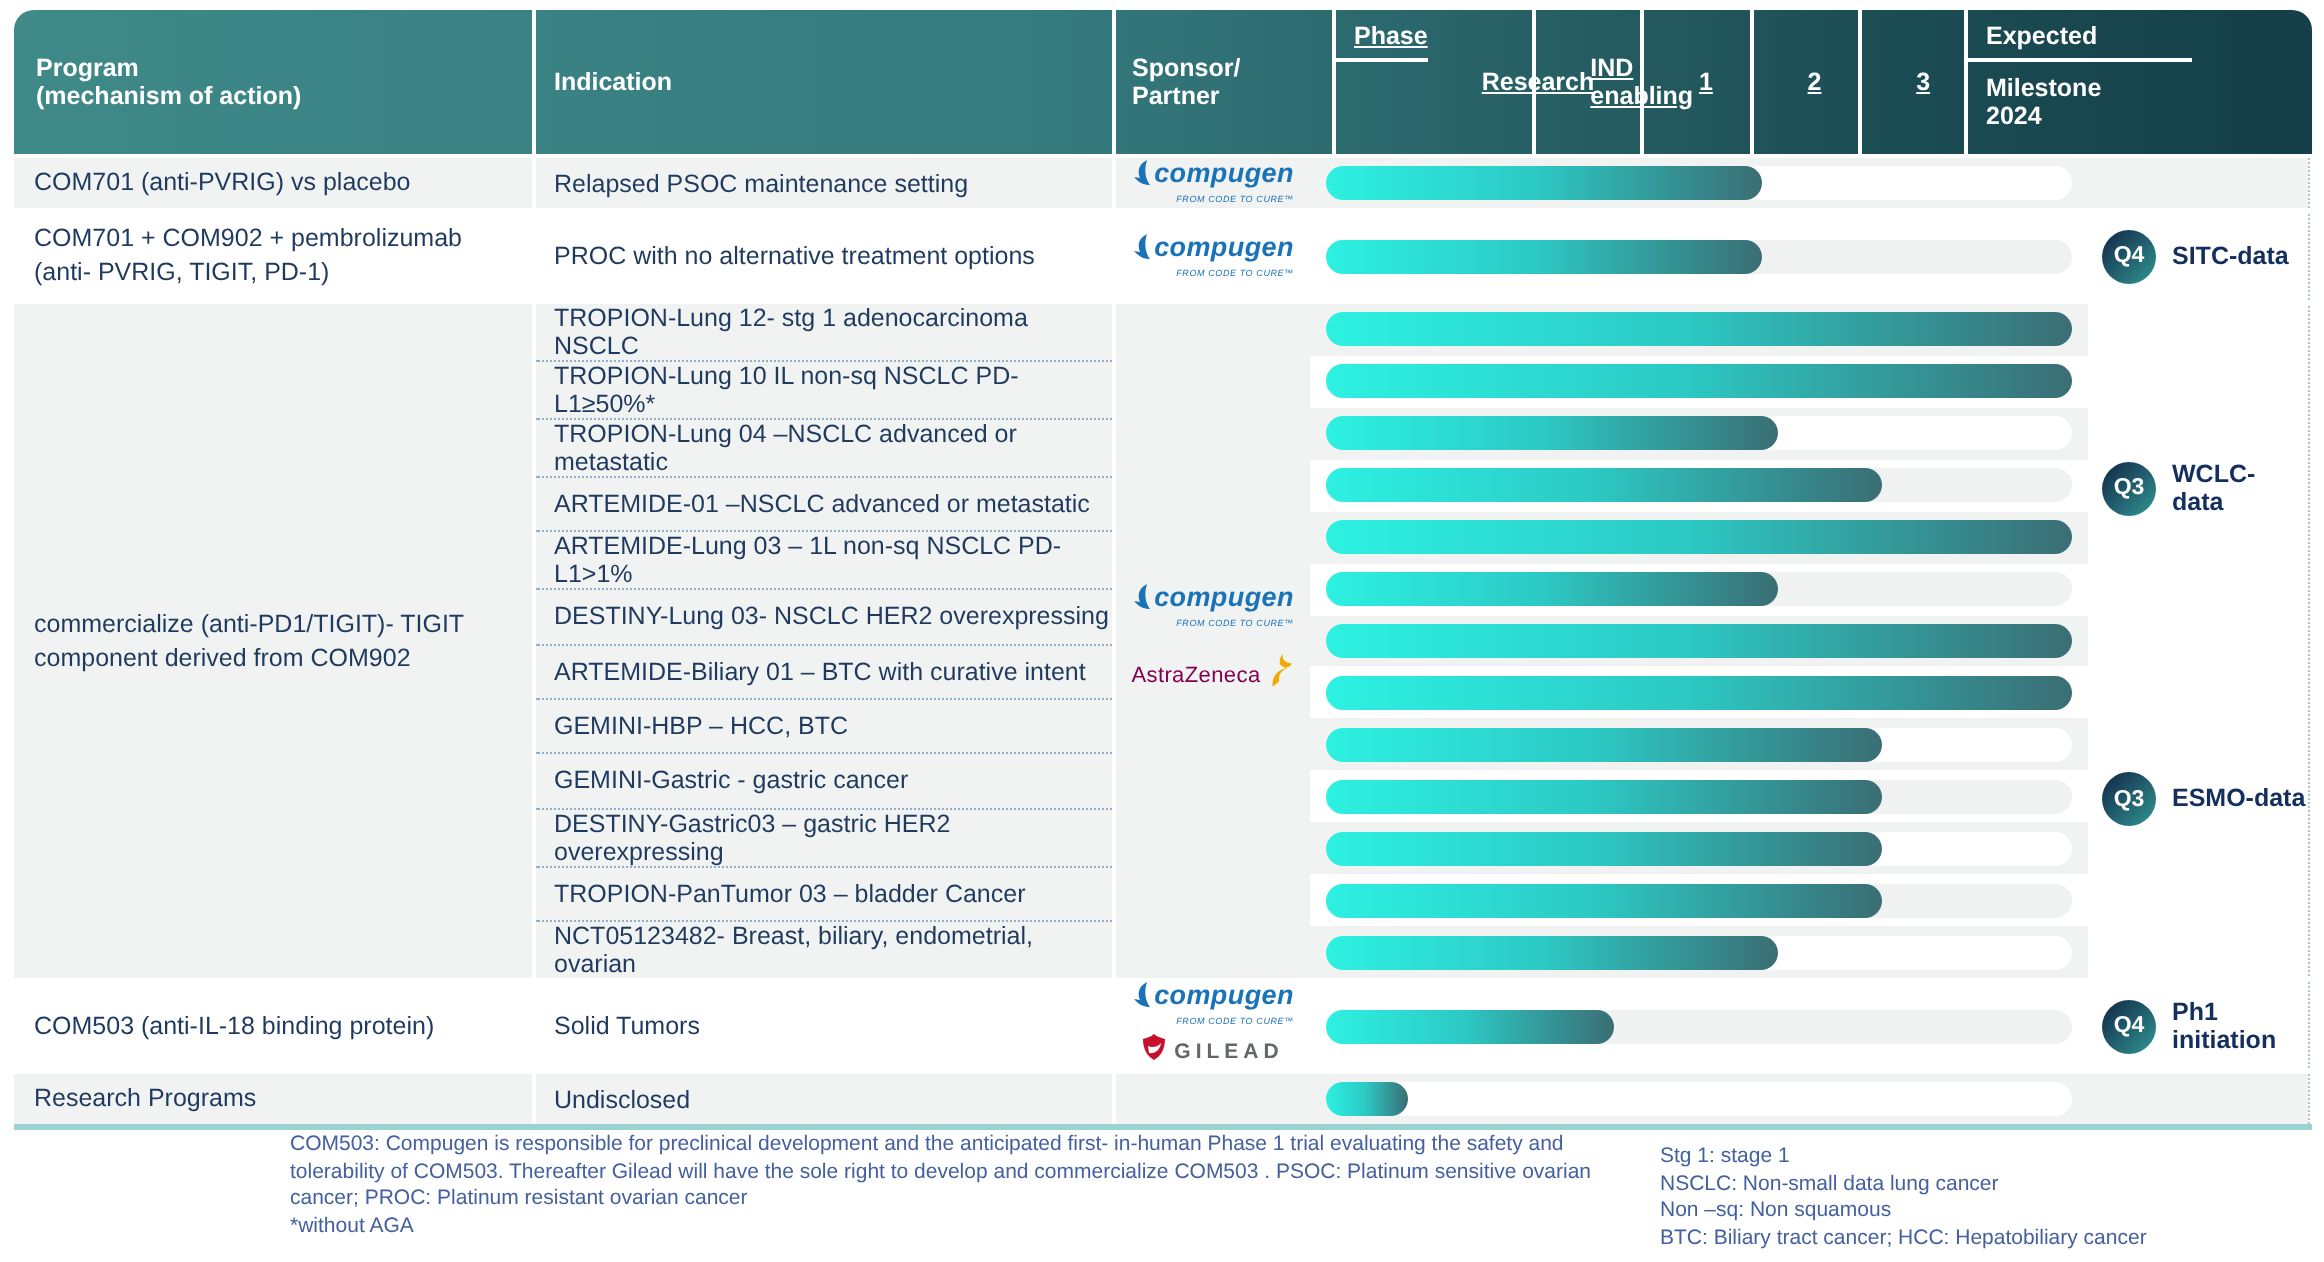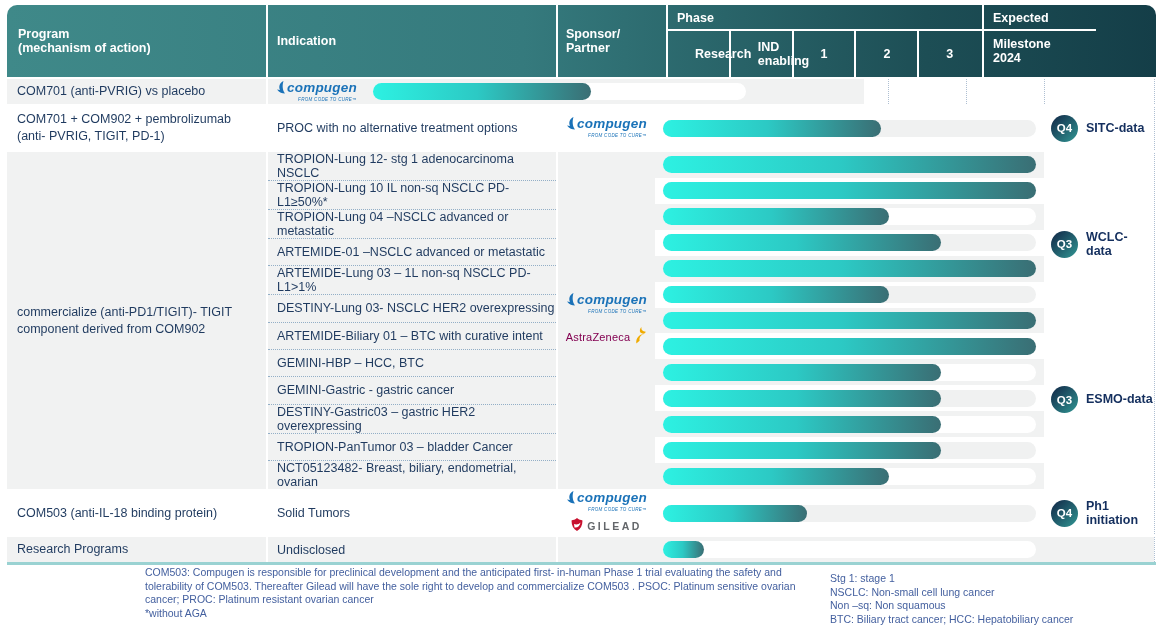--- a/index.html
+++ b/index.html
@@ -8,21 +8,21 @@
   .pipeline { position:absolute; left:7px; top:5px; width:1149px; }
 
   
   .hdr { display:flex; height:72px; color:#fff; font-weight:bold; font-size:12.5px;
          background:linear-gradient(90deg,#3f8989 0%,#357a7d 45%,#1d4e55 80%,#143e48 100%);
          border-radius:10px 10px 0 0; }
   .hc { border-right:2px solid #fff; }
   .hc-program { width:261px; display:flex; align-items:center; padding-left:11px; white-space:pre-line; }
   .hc-indication { width:290px; display:flex; align-items:center; padding-left:9px; }
   .hc-sponsor { width:110px; display:flex; align-items:center; padding-left:8px; white-space:pre-line; }
-  .hc-phase { width:316px; display:flex; flex-direction:column; }
+  .hc-phase { width:316px; display:flex; flex-direction:row;text-decoration:underline; }
   .phase-title { height:26px; border-bottom:2px solid #fff; padding:6px 0 0 9px; }
   .phase-sub { flex:1; display:flex; }
   .psc { width:20%; display:flex; align-items:center; padding-left:27px; border-right:2px solid #fff; white-space:pre-line; }
   .psc:last-child { border-right:none; }
   .hc-expected { width:112px; display:flex; flex-direction:column; border-right:none; border-radius:0 10px 0 0; }
   .exp-top { height:26px; border-bottom:2px solid #fff; padding:6px 0 0 9px; }
   .exp-bot { flex:1; padding:6px 0 0 9px; white-space:pre-line; }
 
   
   .tbody { position:relative; border-bottom:3px solid #9ad2d2; }
@@ -110,20 +110,23 @@
       <div class="vline" style="left:648px"></div>
       <div class="vline" style="left:725.8px"></div>
       <div class="vline" style="left:803.6px"></div>
       <div class="vline" style="left:881.4px"></div>
       <div class="vline" style="left:959.2px"></div>
       <div class="vline" style="left:1037px"></div>
       <div class="vline" style="left:1147px"></div>
 
       <div class="group" style="height:27px">
         <div class="g-program bg-gray">COM701 (anti-PVRIG) vs placebo</div>
+        <div class="g-inds bg-gray">
+          <div class="ind-row">Relapsed PSOC maintenance setting</div>
+        </div>
         <div class="g-sponsor bg-gray">
           <div class="logo-compugen">
             <div class="row1">
               <span><svg width="10" height="13" viewBox="0 0 10 13">
                     <path d="M7.5 0 C3.5 2 2.5 5.5 4 9 L1 8.5 C3.5 11.5 6 12.5 9 12.5 C6.5 9.5 6 4.5 7.5 0Z" fill="#1A72B8"></path>
                   </svg></span>
               <span class="cg-text">compugen</span>
             </div>
             <span class="cg-tag">FROM CODE TO CURE™</span>
           </div>
@@ -341,17 +344,17 @@
 
     </div>
   </div>
 
   <div class="fn-left">
     <span class="fn-line">COM503: Compugen is responsible for preclinical development and the anticipated first- in-human Phase 1 trial evaluating the safety and tolerability of COM503. Thereafter Gilead will have the sole right to develop and commercialize COM503 . PSOC: Platinum sensitive ovarian cancer; PROC: Platinum resistant ovarian cancer</span>
     <span class="fn-line">*without AGA</span>
   </div>
   <div class="fn-right">
     <span class="fn-line">Stg 1: stage 1</span>
-    <span class="fn-line">NSCLC: Non-small cell lung cancer</span>
+    <span class="fn-line">NSCLC: Non-small data lung cancer</span>
     <span class="fn-line">Non –sq: Non squamous</span>
     <span class="fn-line">BTC: Biliary tract cancer; HCC: Hepatobiliary cancer</span>
   </div>
 </div>
 
 </body></html>

